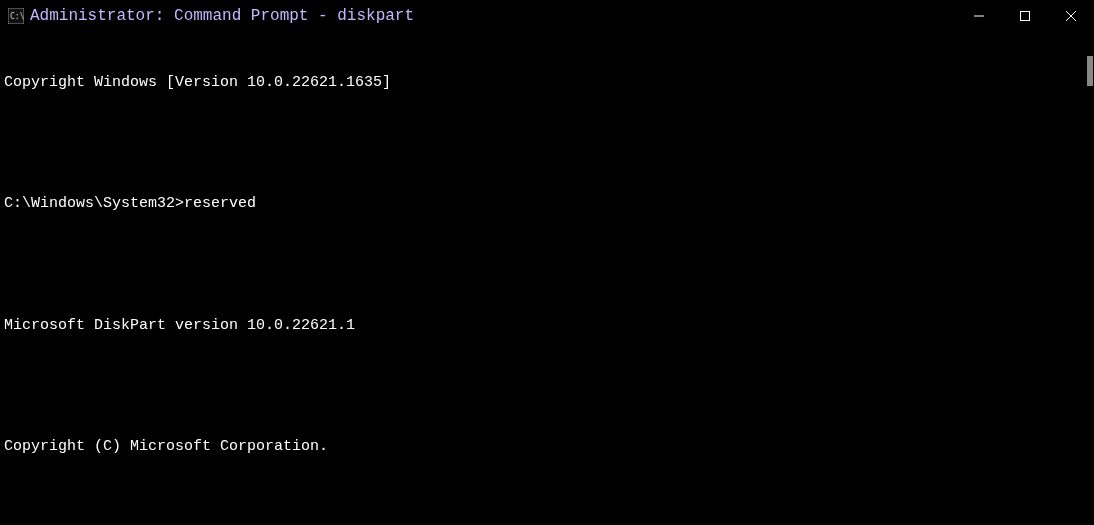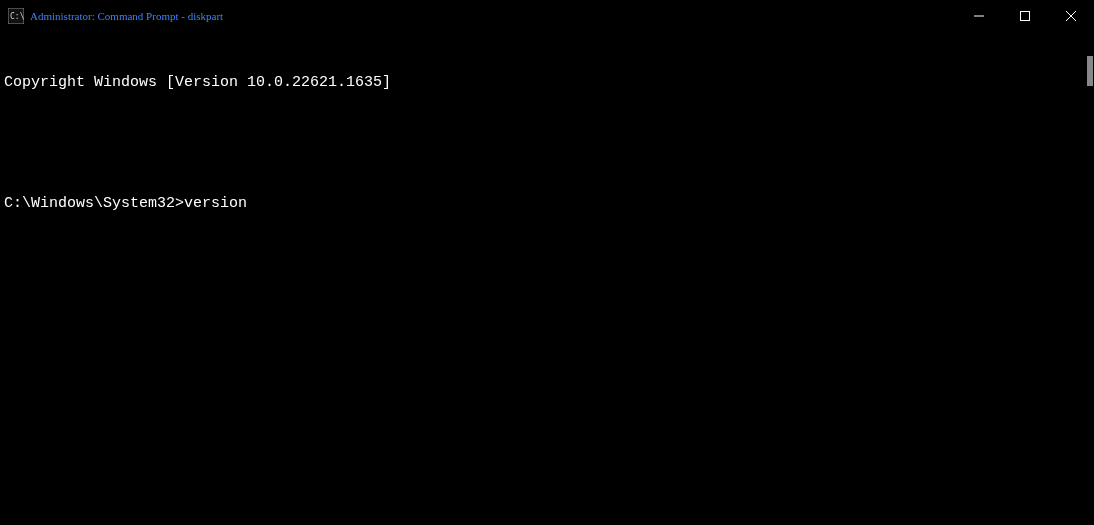--- a/index.html
+++ b/index.html
@@ -28,23 +28,23 @@
     }
     .app-icon {
       width: 16px;
       height: 16px;
       display: flex;
       align-items: center;
       justify-content: center;
     }
     .app-icon svg { width: 16px; height: 16px; }
     .title-text {
-      font-family: Liberation Serif, serif;
-      font-size: 11px;
-      color: #3b82f6;
+      font-family: Liberation Mono, monospace;
+      font-size: 16px;
+      color: #c4b5fd;
     }
     .window-controls {
       display: flex;
       height: 100%;
     }
     .win-btn {
       width: 46px;
       height: 32px;
       display: flex;
       align-items: center;
@@ -101,23 +101,25 @@
       </svg>
     </div>
   </div>
 </div>
 
 <div class="scroll-indicator"></div>
 
 <div class="terminal">
   <div class="line">Copyright Windows [Version 10.0.22621.1635]</div>
   <div class="blank"></div>
-  <div class="line"><span>C:\Windows\System32&gt;</span><span>version</span></div>
+  <div class="line"><span>C:\Windows\System32&gt;</span><span>reserved</span></div>
   <div class="blank"></div>
+  <div class="line">Microsoft DiskPart version 10.0.22621.1</div>
   <div class="blank"></div>
+  <div class="line">Copyright (C) Microsoft Corporation.</div>
   
   
   
   
 
   
   
   
   
   

